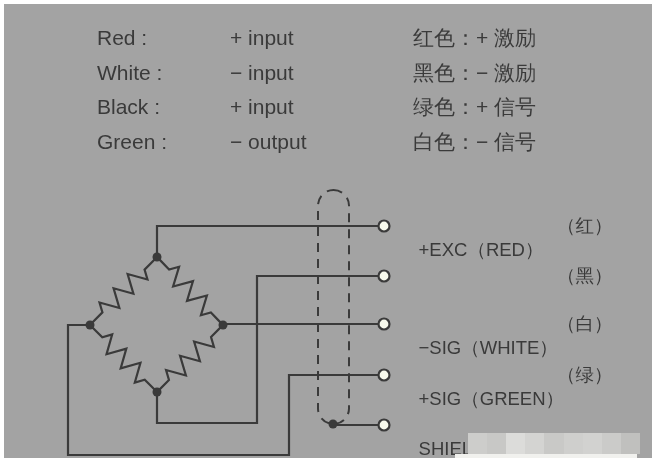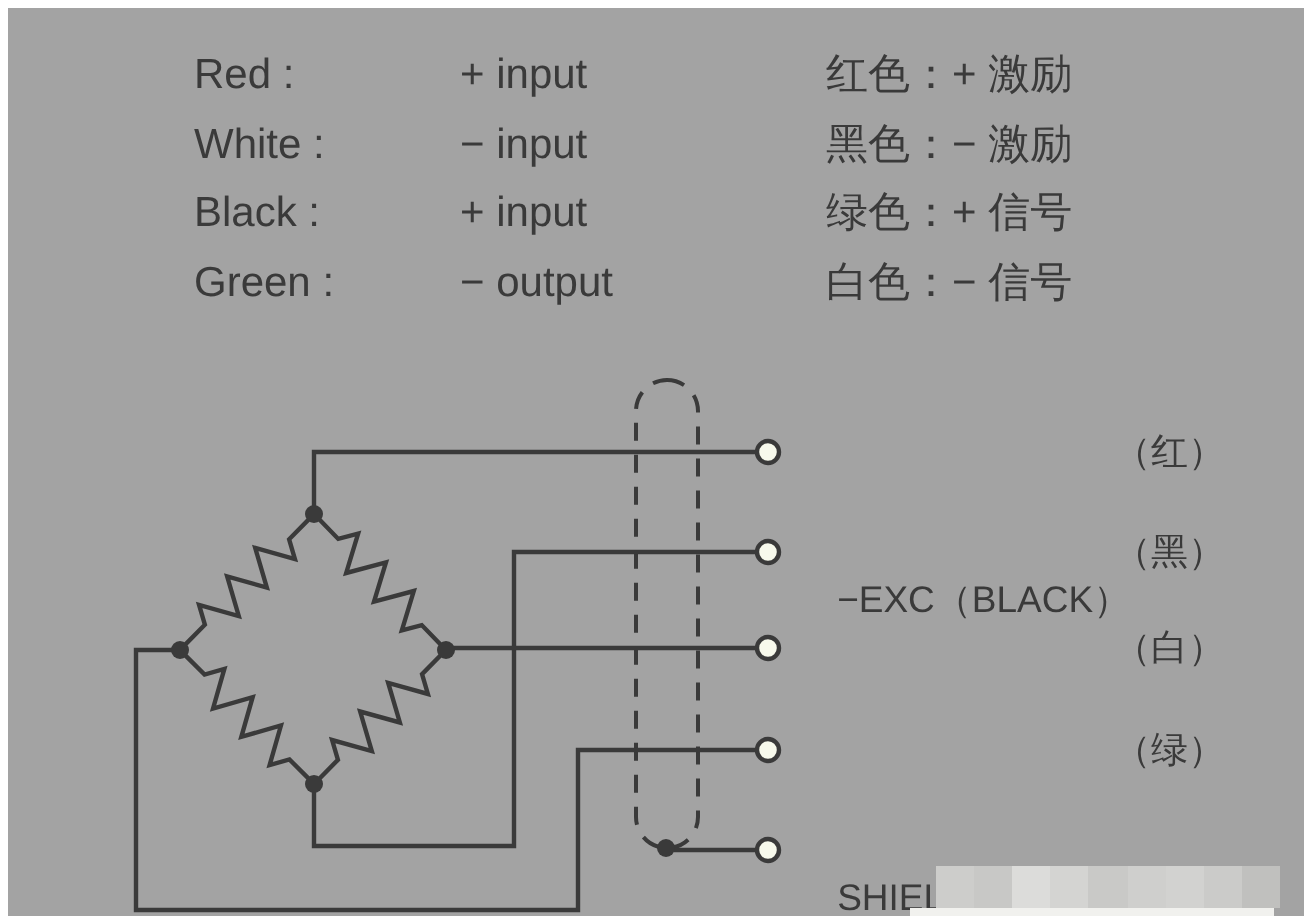--- a/index.html
+++ b/index.html
@@ -85,30 +85,32 @@
     <g fill="#f7f9ec" stroke="#3a3a3a" stroke-width="2.2">
       <circle cx="384" cy="226" r="5.5"></circle>
       <circle cx="384" cy="276" r="5.5"></circle>
       <circle cx="384" cy="324" r="5.5"></circle>
       <circle cx="384" cy="375" r="5.5"></circle>
       <circle cx="384" cy="425" r="5.5"></circle>
     </g>
   </svg>
 
   <div class="wire-label" style="top:214px">
+    <span>+EXC（RED）</span>
     <span class="cn">（红）</span>
   </div>
   <div class="wire-label" style="top:264px">
-    <span>−EXC（BLACK）</span>
     <span class="cn">（黑）</span>
   </div>
   <div class="wire-label" style="top:312px">
+    <span>−SIG（WHITE）</span>
     <span class="cn">（白）</span>
   </div>
   <div class="wire-label" style="top:363px">
+    <span>+SIG（GREEN）</span>
     <span class="cn">（绿）</span>
   </div>
   <div class="wire-label" style="top:413px">
     <span>SHIELD</span>
   </div>
 
   <div class="mosaic">
       <div style="background: rgb(205, 205, 203);"></div>
       <div style="background: rgb(200, 200, 198);"></div>
       <div style="background: rgb(220, 220, 218);"></div>

